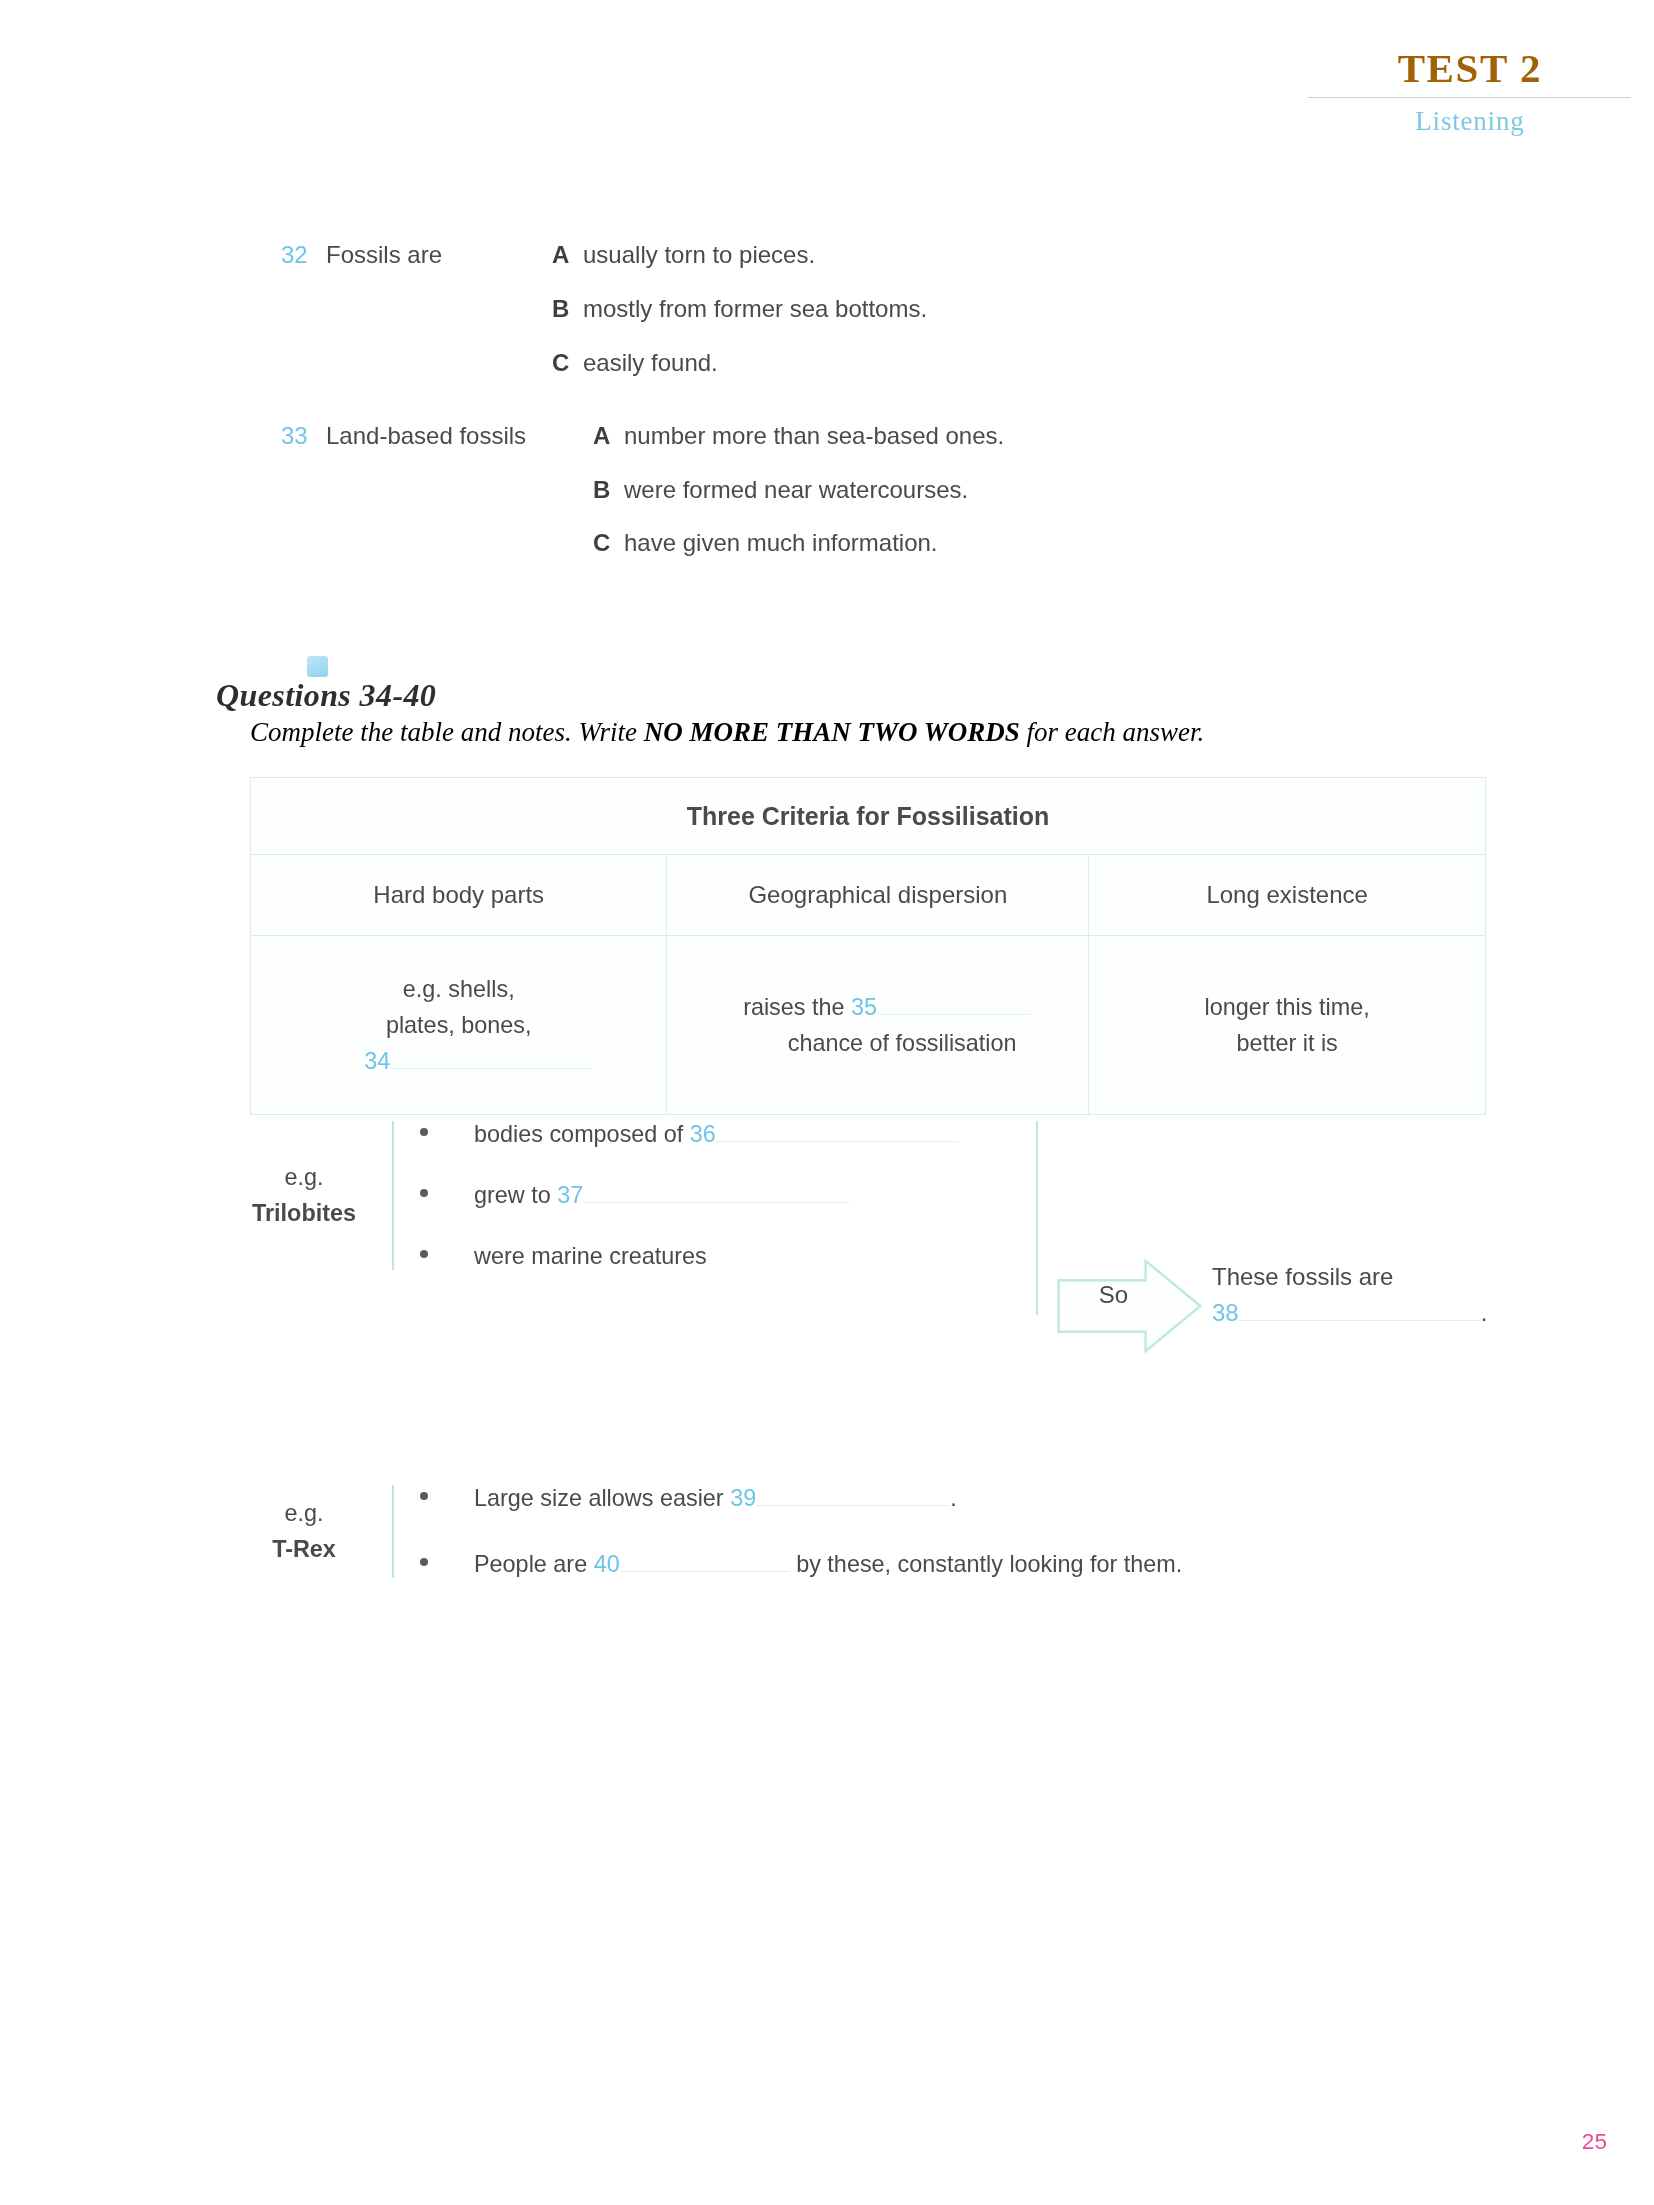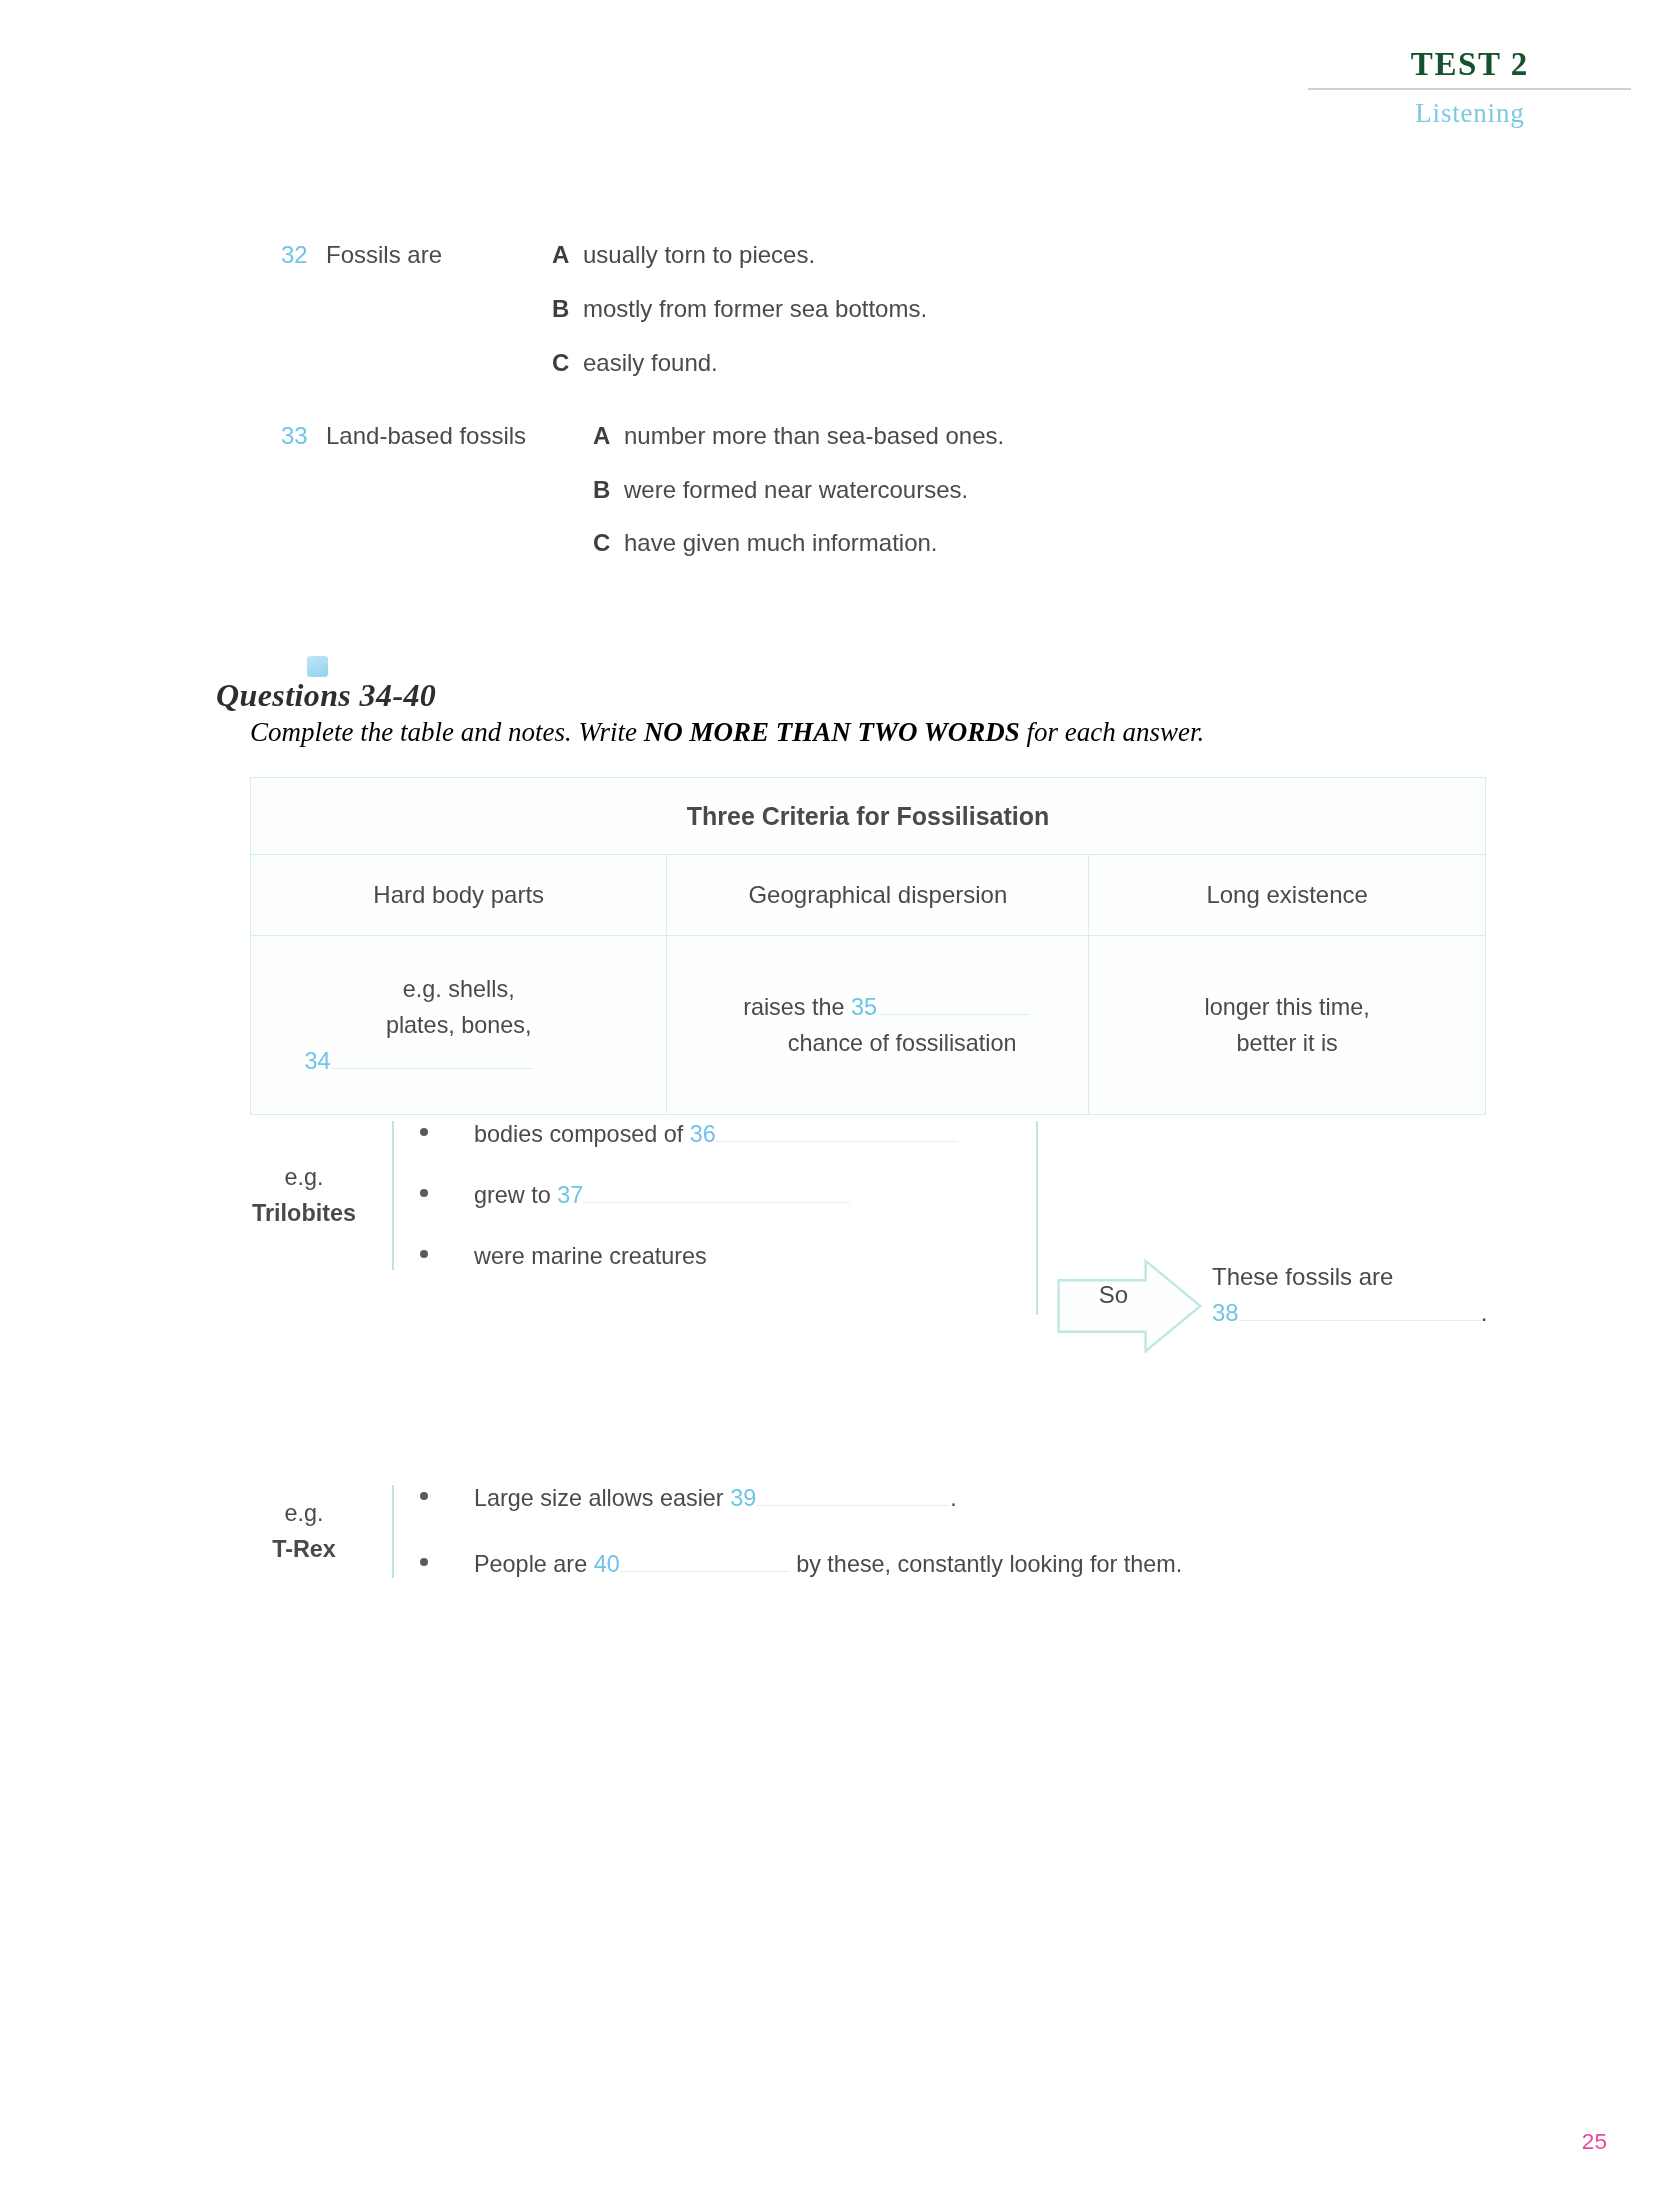--- a/index.html
+++ b/index.html
@@ -20,23 +20,23 @@
   .page-header {
     position: absolute;
     top: 47px;
     right: 22.6px;
     width: 323px;
     text-align: center;
   }
   .test-title {
     font-family: "Liberation Serif", serif;
     font-weight: bold;
-    font-size: 33px;
+    font-size: 41px;
     letter-spacing: 1.6px;
-    color: #14532d;
+    color: #a16207;
     line-height: 1.05;
   }
   .header-rule {
     height: 1.6px;
     background: #c9d3d8;
     margin: 6.5px 0 8px 0;
     width: 100%;
   }
   .section-name {
     font-family: "Liberation Serif", serif;
@@ -344,21 +344,21 @@
   </tr>
   <tr>
     <td class="col-head-cell col1">Hard body parts</td>
     <td class="col-head-cell col2">Geographical dispersion</td>
     <td class="col-head-cell col3">Long existence</td>
   </tr>
   <tr>
     <td class="body-cell col1">
       <div>e.g. shells,</div>
       <div>plates, bones,</div>
-      <div style="text-align:left; padding-left:39px;">
+      <div style="text-align:center; padding-left:39px;">
         <span class="blank">34</span><span class="answer-line" style="width:202px;"></span>
       </div>
     </td>
     <td class="body-cell col2 cell-left-lines">
       <div><span>raises the </span><span class="blank">35</span><span class="answer-line" style="width:153px;"></span></div>
       <div class="line2">chance of fossilisation</div>
     </td>
     <td class="body-cell col3">
       <div>longer this time,</div>
       <div>better it is</div>

